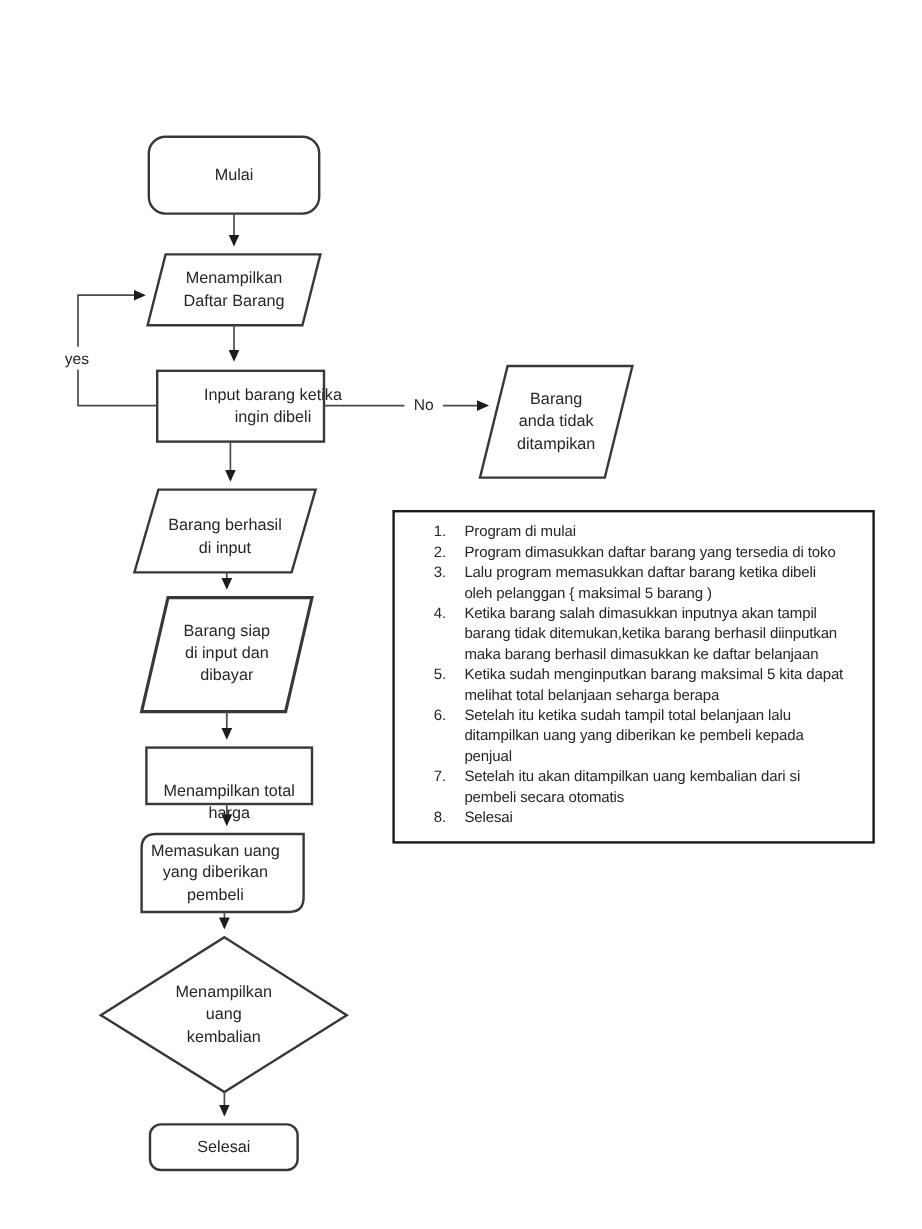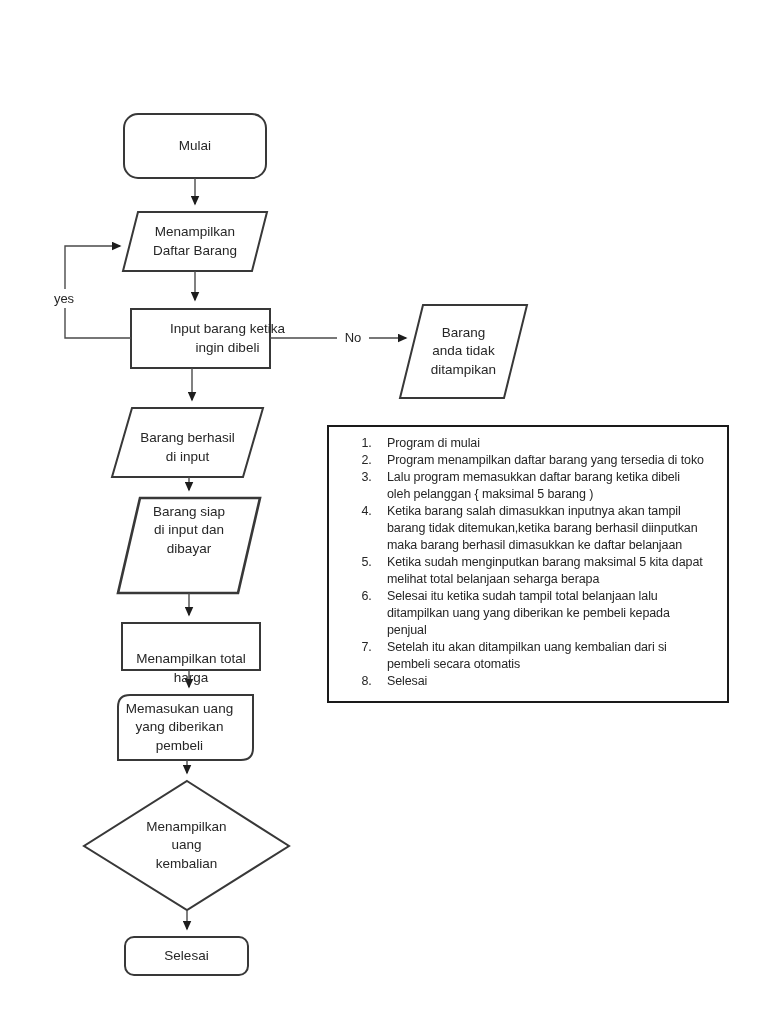--- a/index.html
+++ b/index.html
@@ -96,48 +96,48 @@
   <div class="lbl" style="left:124px;top:114px;width:142px;height:64px;">Mulai</div>
   <div class="lbl" style="left:123px;top:212px;width:144px;height:59px;">Menampilkan
 Daftar Barang</div>
   <div class="lbl" style="left:131px;top:309px;width:127px;height:59px;margin-left:33px;">Input barang ketika
 ingin dibeli</div>
   <div class="lbl" style="left:400px;top:305px;width:127px;height:93px;text-align:center;">Barang
 anda tidak
 ditampikan</div>
   <div class="lbl" style="left:112px;top:408px;width:151px;height:80px;">Barang berhasil
 di input</div>
-  <div class="lbl" style="left:118px;top:494px;width:142px;height:73px;">Barang siap
+  <div class="lbl" style="left:118px;top:508px;width:142px;height:73px;">Barang siap
 di input dan
 dibayar</div>
   <div class="lbl" style="left:122px;top:645px;width:138px;height:47px;">Menampilkan total
 harga</div>
   <div class="lbl" style="left:118px;top:695px;width:123px;height:65px;">Memasukan uang
 yang diberikan
 pembeli</div>
   <div class="lbl" style="left:84px;top:781px;width:205px;height:129px;">Menampilkan
 uang
 kembalian</div>
   <div class="lbl" style="left:125px;top:937px;width:123px;height:38px;">Selesai</div>
 
   <div class="edge-lbl" style="left:46px;top:289px;width:32px;height:19px;">yes</div>
   <div class="edge-lbl" style="left:337px;top:328px;width:28px;height:19px;">No</div>
 
   <div class="notes-box">
     <ol>
         <li>Program di mulai</li>
-        <li>Program menampilkan daftar barang yang tersedia di toko</li>
+        <li>Program dimasukkan daftar barang yang tersedia di toko</li>
         <li>Lalu program memasukkan daftar barang ketika dibeli
 oleh pelanggan { maksimal 5 barang )</li>
         <li>Ketika barang salah dimasukkan inputnya akan tampil
 barang tidak ditemukan,ketika barang berhasil diinputkan
 maka barang berhasil dimasukkan ke daftar belanjaan</li>
         <li>Ketika sudah menginputkan barang maksimal 5 kita dapat
 melihat total belanjaan seharga berapa</li>
-        <li>Selesai itu ketika sudah tampil total belanjaan lalu
+        <li>Setelah itu ketika sudah tampil total belanjaan lalu
 ditampilkan uang yang diberikan ke pembeli kepada
 penjual</li>
         <li>Setelah itu akan ditampilkan uang kembalian dari si
 pembeli secara otomatis</li>
         <li>Selesai</li>
       </ol>
   </div>
 
 </div>
 

